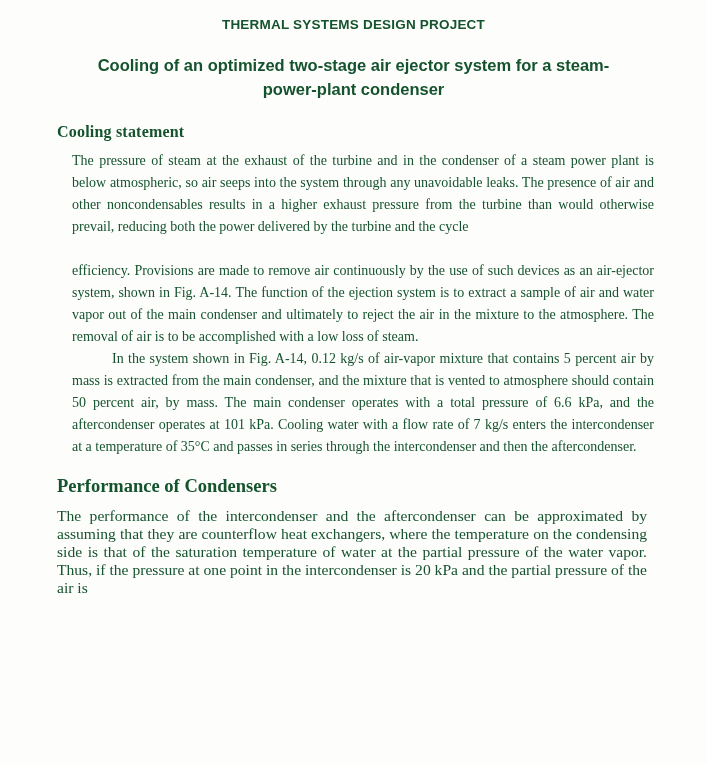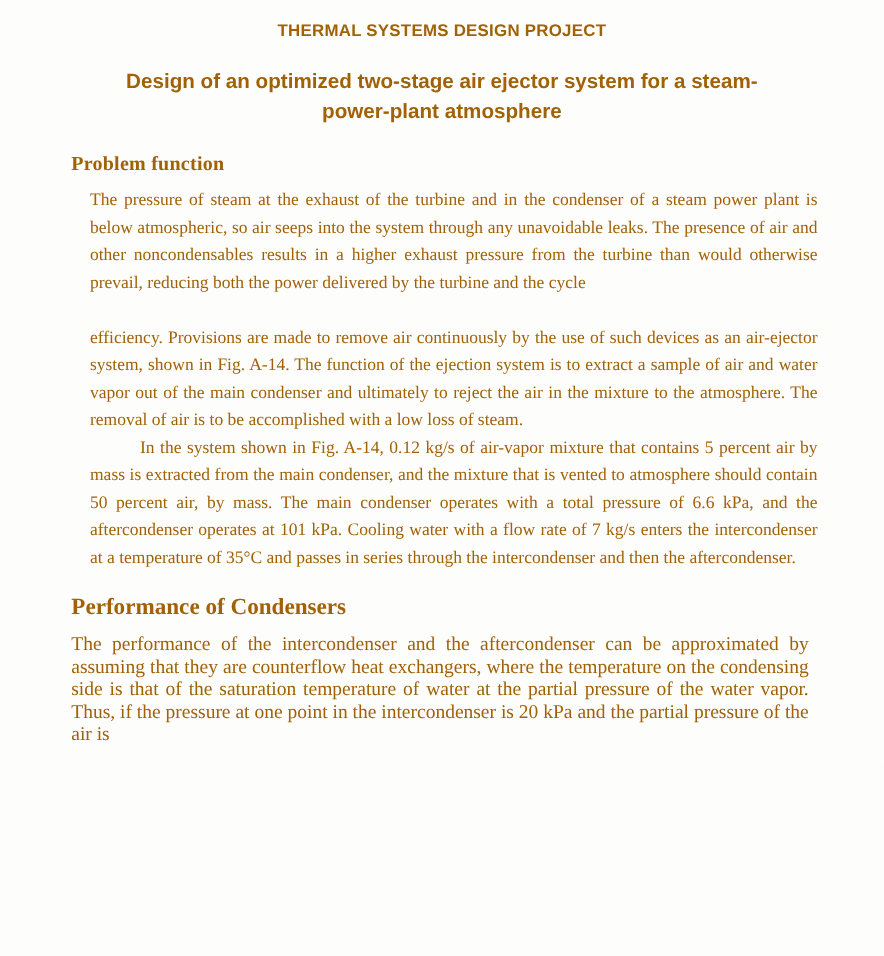--- a/index.html
+++ b/index.html
@@ -2,21 +2,21 @@
 <html><head>
 <meta charset="utf-8">
 <style>
   * { margin: 0; padding: 0; box-sizing: border-box; }
   html, body { background: #ffffff; }
   .page {
     position: relative;
     width: 707px;
     height: 765px;
     background: #fdfdfb;
-    color: #a16207;
+    color: #14532d;
     overflow: hidden;
     font-family: "Liberation Serif", "DejaVu Serif", serif;
   }
   .doc-header {
     padding-top: 17px;
     text-align: center;
     font-family: "Liberation Sans", "DejaVu Sans", sans-serif;
     font-weight: 700;
     font-size: 13.5px;
     letter-spacing: 0.2px;
@@ -61,25 +61,25 @@
   }
 </style>
 </head>
 <body>
 
 <div class="page">
 
   <div class="doc-header">THERMAL SYSTEMS DESIGN PROJECT</div>
 
   <div class="doc-title">
-    <div>Design of an optimized two-stage air ejector system for a steam-</div>
-    <div>power-plant atmosphere</div>
+    <div>Cooling of an optimized two-stage air ejector system for a steam-</div>
+    <div>power-plant condenser</div>
   </div>
 
-  <h2 class="section-heading-1">Problem function</h2>
+  <h2 class="section-heading-1">Cooling statement</h2>
 
   <div class="block-a">
     <p class="para gap-after">The pressure of steam at the exhaust of the turbine and in the condenser of a steam power plant is below atmospheric, so air seeps into the system through any unavoidable leaks. The presence of air and other noncondensables results in a higher exhaust pressure from the turbine than would otherwise prevail, reducing both the power delivered by the turbine and the cycle</p>
     <p class="para">efficiency. Provisions are made to remove air continuously by the use of such devices as an air-ejector system, shown in Fig. A-14. The function of the ejection system is to extract a sample of air and water vapor out of the main condenser and ultimately to reject the air in the mixture to the atmosphere. The removal of air is to be accomplished with a low loss of steam.</p>
     <p class="para indent">In the system shown in Fig. A-14, 0.12 kg/s of air-vapor mixture that contains 5 percent air by mass is extracted from the main condenser, and the mixture that is vented to atmosphere should contain 50 percent air, by mass. The main condenser operates with a total pressure of 6.6 kPa, and the aftercondenser operates at 101 kPa. Cooling water with a flow rate of 7 kg/s enters the intercondenser at a temperature of 35°C and passes in series through the intercondenser and then the aftercondenser.</p>
   </div>
 
   <h2 class="section-heading-2">Performance of Condensers</h2>
 
   <div class="block-b">

